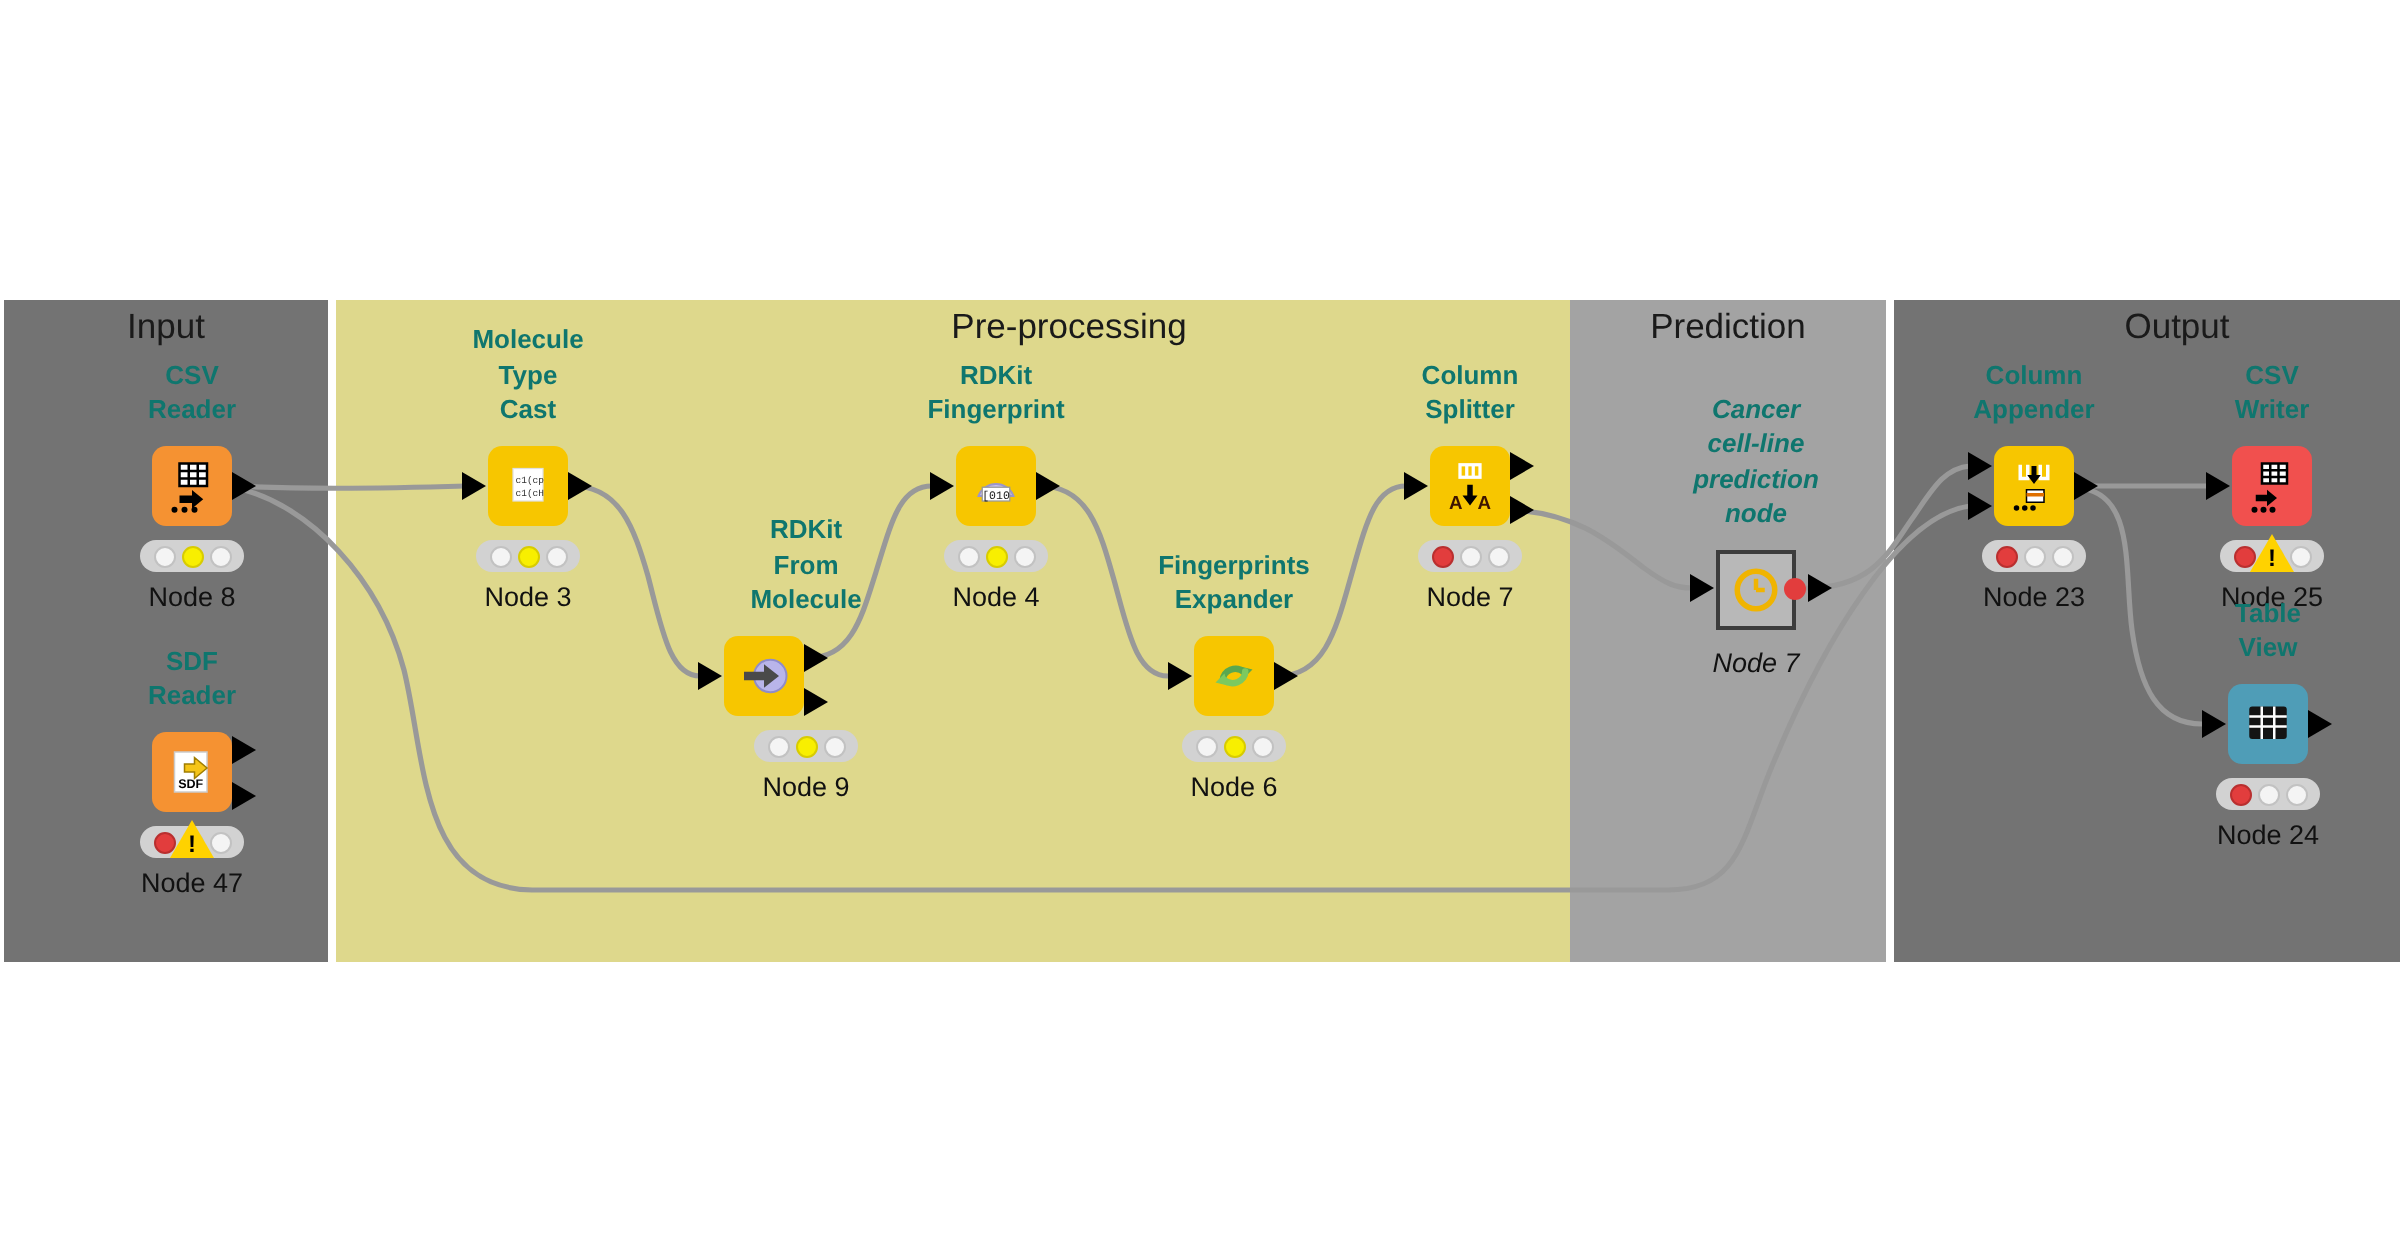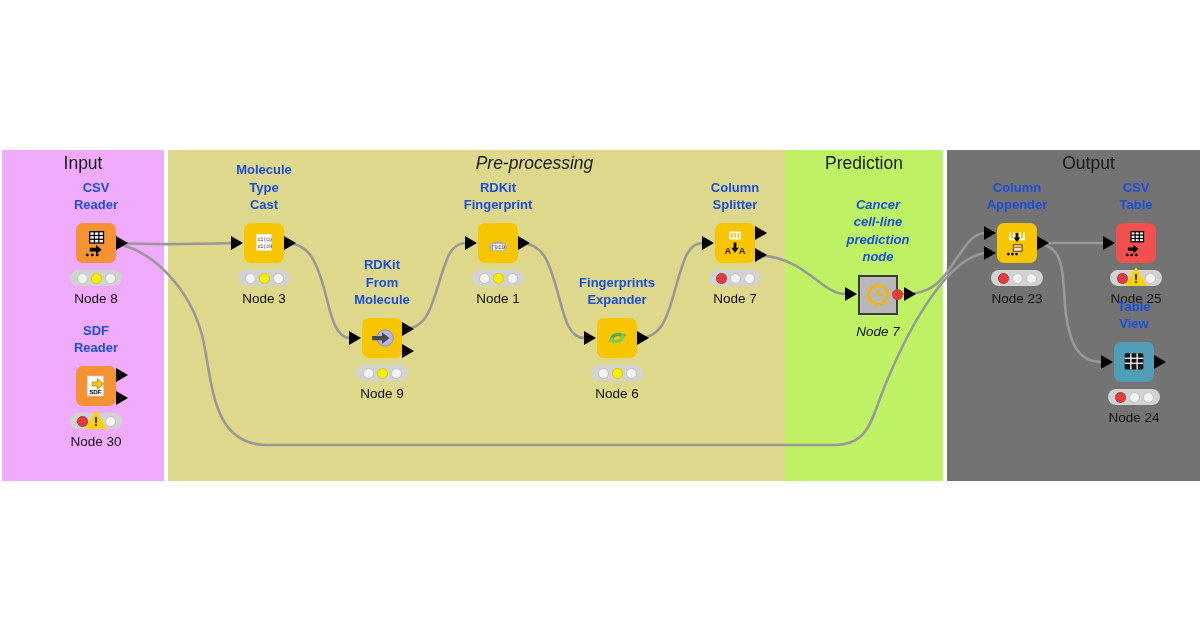--- a/index.html
+++ b/index.html
@@ -15,21 +15,21 @@
   .node{position:absolute;width:40px;height:40px;z-index:2;}
   .icon{position:absolute;left:0;top:0;width:40px;height:40px;border-radius:7px;
         display:flex;align-items:center;justify-content:center;}
   .icon svg{width:30px;height:30px;}
   .ic-orange{background:#f59232;}
   .ic-yellow{background:#f7c600;}
   .ic-red{background:#f1504e;}
   .ic-blue{background:#4f9db7;}
   .ic-gray{background:#b8b8b8;border:2px solid #3c3c3c;border-radius:0;width:36px;height:36px;}
   .ntitle{position:absolute;bottom:49px;left:50%;transform:translateX(-50%);
-          font-size:13px;font-weight:bold;color:#1d4ed8;white-space:pre-line;
+          font-size:13px;font-weight:bold;color:#0f766e;white-space:pre-line;
           text-align:center;line-height:1.35;}
   .nid{position:absolute;top:68px;left:50%;transform:translateX(-50%);
        font-size:13.5px;color:#111;white-space:nowrap;}
   .node.pred .nid{top:49px;}
   
   .light{position:absolute;top:47px;left:50%;transform:translateX(-50%);
          width:52px;height:16px;border-radius:8px;background:#d2d2d2;
          display:flex;align-items:center;justify-content:center;gap:3px;}
   .light i{display:block;width:11px;height:11px;border-radius:50%;
            background:#f4f4f4;border:1px solid #c2c2c2;box-sizing:border-box;}
@@ -46,27 +46,27 @@
   .port.in{left:-13px;}
   .port.out{left:40px;}
   .pred-dot{position:absolute;right:-5px;top:14px;width:11px;height:11px;border-radius:50%;
             background:#e23d3d;z-index:3;}
 </style>
 </head>
 <body>
 
 <div class="canvas">
 
-  <div class="region" style="left:2px;width:162px;background:#f0abfc;">
+  <div class="region" style="left:2px;width:162px;background:#737373;">
     <div class="rtitle">Input</div>
   </div>
-  <div class="region" style="left:168px;width:733px;background:#ded88c;font-style:italic;">
+  <div class="region" style="left:168px;width:733px;background:#ded88c;">
     <div class="rtitle">Pre-processing</div>
   </div>
-  <div class="region" style="left:785px;width:158px;background:#bef264;">
+  <div class="region" style="left:785px;width:158px;background:#a3a3a3;">
     <div class="rtitle">Prediction</div>
   </div>
   <div class="region" style="left:947px;width:283px;background:#737373;">
     <div class="rtitle">Output</div>
   </div>
 
   <svg class="wires" width="1200" height="630">
     <path d="M118,243 C 155,245 200,244 233,243"></path>
     <path d="M118,244 C 155,252 190,290 202,335 C 213,380 210,444 266,445 L 834,445 C 872,445 871,416 889,376 C 911,324 948,258 985,253"></path>
     <path d="M286,243 C 310,243 317,264 324,288 C 331,315 335,338 350,338"></path>
@@ -119,21 +119,21 @@
     <span class="port out" style="top:2px;"></span>
     <span class="port out" style="top:25px;"></span>
     <div class="light" data-status="red">
         <i></i>
         <i></i>
         <i></i>
       </div>
     <span class="warn">
         <b>!</b>
       </span>
-    <div class="nid">Node 30</div>
+    <div class="nid">Node 47</div>
   </div>
 
   <div class="node" style="left:244px;top:223px;">
     <div class="ntitle">Molecule Type Cast</div>
     <div class="icon ic-yellow">
       <svg viewBox="0 0 24 24">
         <rect x="6" y="5" width="12" height="13" fill="#fff" stroke="#e0e0e0" stroke-width="0.5"></rect>
         <text x="7" y="10.6" font-size="3.8" fill="#333" font-family="Liberation Mono, monospace">c1(cp</text>
         <text x="7" y="16" font-size="3.8" fill="#333" font-family="Liberation Mono, monospace">c1(cH</text>
       </svg>
@@ -141,21 +141,21 @@
     <span class="port in" style="top:13px;"></span>
     <span class="port out" style="top:13px;"></span>
     <div class="light" data-status="yellow">
         <i></i>
         <i></i>
         <i></i>
       </div>
     <div class="nid">Node 3</div>
   </div>
 
-  <div class="node" style="left:362px;top:318px;">
+  <div class="node" style="left:362px;top:318px;padding-left:42px;">
     <div class="ntitle">RDKit From Molecule</div>
     <div class="icon ic-yellow">
       <svg viewBox="0 0 24 24">
         <circle cx="14.5" cy="12" r="6.5" fill="#b9b5ea" stroke="#8f8cc9" stroke-width="0.8"></circle>
         <path d="M4,10.3 h8 v-3 l6,4.7 -6,4.7 v-3 h-8 z" fill="#4a4a4a"></path>
       </svg>
     </div>
     <span class="port in" style="top:13px;"></span>
     <span class="port out" style="top:4px;"></span>
     <span class="port out" style="top:26px;"></span>
@@ -176,21 +176,21 @@
         <text x="12" y="17" font-size="4.6" text-anchor="middle" fill="#222" font-family="Liberation Mono, monospace">[010</text>
       </svg>
     </div>
     <span class="port in" style="top:13px;"></span>
     <span class="port out" style="top:13px;"></span>
     <div class="light" data-status="yellow">
         <i></i>
         <i></i>
         <i></i>
       </div>
-    <div class="nid">Node 1</div>
+    <div class="nid">Node 4</div>
   </div>
 
   <div class="node" style="left:597px;top:318px;">
     <div class="ntitle">Fingerprints
 Expander</div>
     <div class="icon ic-yellow">
       <svg viewBox="0 0 24 24">
         <path d="M7.5,13.8 a5,4.6 0 0 1 8.6,-3.2" stroke="#59a84f" stroke-width="2.6" fill="none" stroke-linecap="round"></path>
         <polygon points="14.6,8.2 19.4,9.4 15.8,13" fill="#59a84f"></polygon>
         <path d="M16.5,10.2 a5,4.6 0 0 1 -8.6,3.2" stroke="#7cc95f" stroke-width="2.6" fill="none" stroke-linecap="round"></path>
@@ -271,21 +271,21 @@
     <span class="port out" style="top:13px;"></span>
     <div class="light" data-status="red">
         <i></i>
         <i></i>
         <i></i>
       </div>
     <div class="nid">Node 23</div>
   </div>
 
   <div class="node" style="left:1116px;top:223px;">
-    <div class="ntitle">CSV Table</div>
+    <div class="ntitle">CSV Writer</div>
     <div class="icon ic-red">
       <svg viewBox="0 0 24 24">
         <g stroke="#000" stroke-width="1" fill="#fff">
           <rect x="8" y="3" width="10" height="8"></rect>
           <line x1="8" y1="5.7" x2="18" y2="5.7"></line>
             <line x1="8" y1="8.4" x2="18" y2="8.4"></line>
           <line x1="11.3" y1="3" x2="11.3" y2="11"></line>
             <line x1="14.6" y1="3" x2="14.6" y2="11"></line>
         </g>
         <path d="M5.5,15.5 h4.5 v-2 l4,3.3 -4,3.3 v-2 h-4.5 z" fill="#000"></path>

